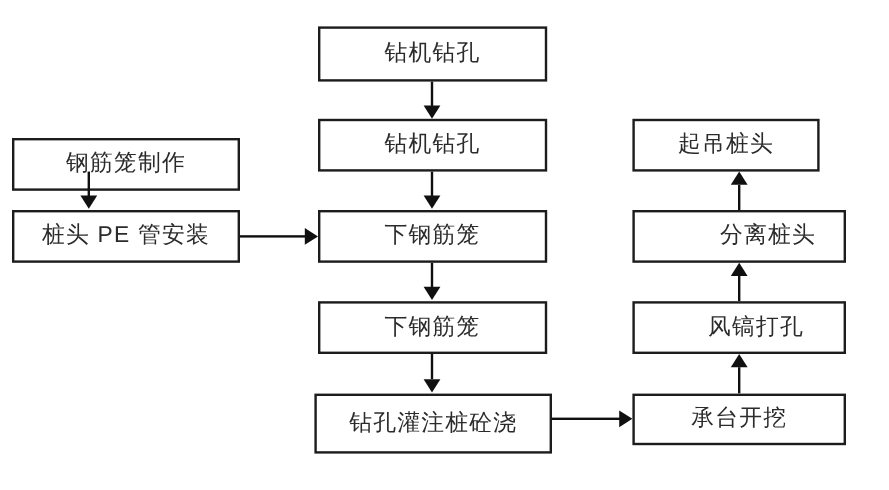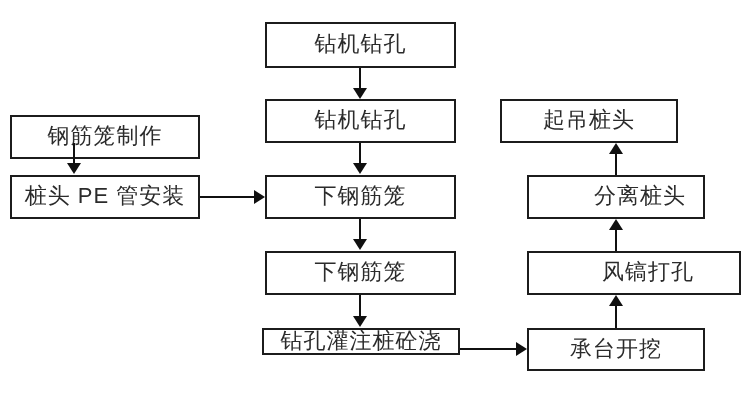--- a/index.html
+++ b/index.html
@@ -19,21 +19,21 @@
   }
   .node {
     position: absolute;
     box-sizing: border-box;
     border: 2px solid #1c1c1c;
     background: #ffffff;
     display: flex;
     align-items: center;
     justify-content: center;
     color: #2b2b2b;
-    font-size: 22px;
+    font-size: 19px;
     letter-spacing: 1px;
     line-height: 1;
     white-space: nowrap;
   }
   .node .label {
     display: block;
     transform: translateY(-1px);
   }
   
   .vline {
@@ -97,53 +97,53 @@
   <div class="vline" style="left:359px; top:219px; height:21px;"></div>
   <div class="arrow-down" style="left:353px; top:239px;"></div>
 
   <div class="node" style="left:265px; top:251px; width:191px; height:44px;">
     <span class="label">下钢筋笼</span>
   </div>
 
   <div class="vline" style="left:359px; top:295px; height:21px;"></div>
   <div class="arrow-down" style="left:353px; top:316px;"></div>
 
-  <div class="node" style="left:262px; top:328px; width:198px; height:27px;">
+  <div class="node" style="left:262px; top:328px; width:198px; height:50px;">
     <span class="label">钻孔灌注桩砼浇</span>
   </div>
 
   <div class="node" style="left:10px; top:99px; width:190px; height:44px;margin-top:16px;">
     <span class="label">钢筋笼制作</span>
   </div>
 
   <div class="vline" style="left:73px; top:143px; height:21px;"></div>
   <div class="arrow-down" style="left:67px; top:163px;"></div>
 
   <div class="node" style="left:10px; top:175px; width:190px; height:44px;">
     <span class="label">桩头 PE 管安装</span>
   </div>
 
   <div class="hline" style="left:200px; top:196px; width:55px;"></div>
   <div class="arrow-right" style="left:254px; top:190px;"></div>
 
-  <div class="node" style="left:500px; top:99px; width:178px; height:44px;text-align:center;">
+  <div class="node" style="left:527px; top:99px; width:156px; height:44px;text-align:center;">
     <span class="label">起吊桩头</span>
   </div>
 
   <div class="vline" style="left:615px; top:154px; height:21px;"></div>
   <div class="arrow-up" style="left:609px; top:143px;"></div>
 
   <div class="node" style="left:527px; top:175px; width:178px; height:44px;padding-left:48px;">
     <span class="label">分离桩头</span>
   </div>
 
   <div class="vline" style="left:615px; top:230px; height:21px;"></div>
   <div class="arrow-up" style="left:609px; top:219px;"></div>
 
-  <div class="node" style="left:527px; top:251px; width:214px; height:44px;padding-left:28px;">
+  <div class="node" style="left:527px; top:251px; width:178px; height:44px;padding-left:28px;">
     <span class="label">风镐打孔</span>
   </div>
 
   <div class="vline" style="left:615px; top:306px; height:22px;"></div>
   <div class="arrow-up" style="left:609px; top:295px;"></div>
 
   <div class="node" style="left:527px; top:328px; width:178px; height:43px;text-align:right;">
     <span class="label">承台开挖</span>
   </div>
 

